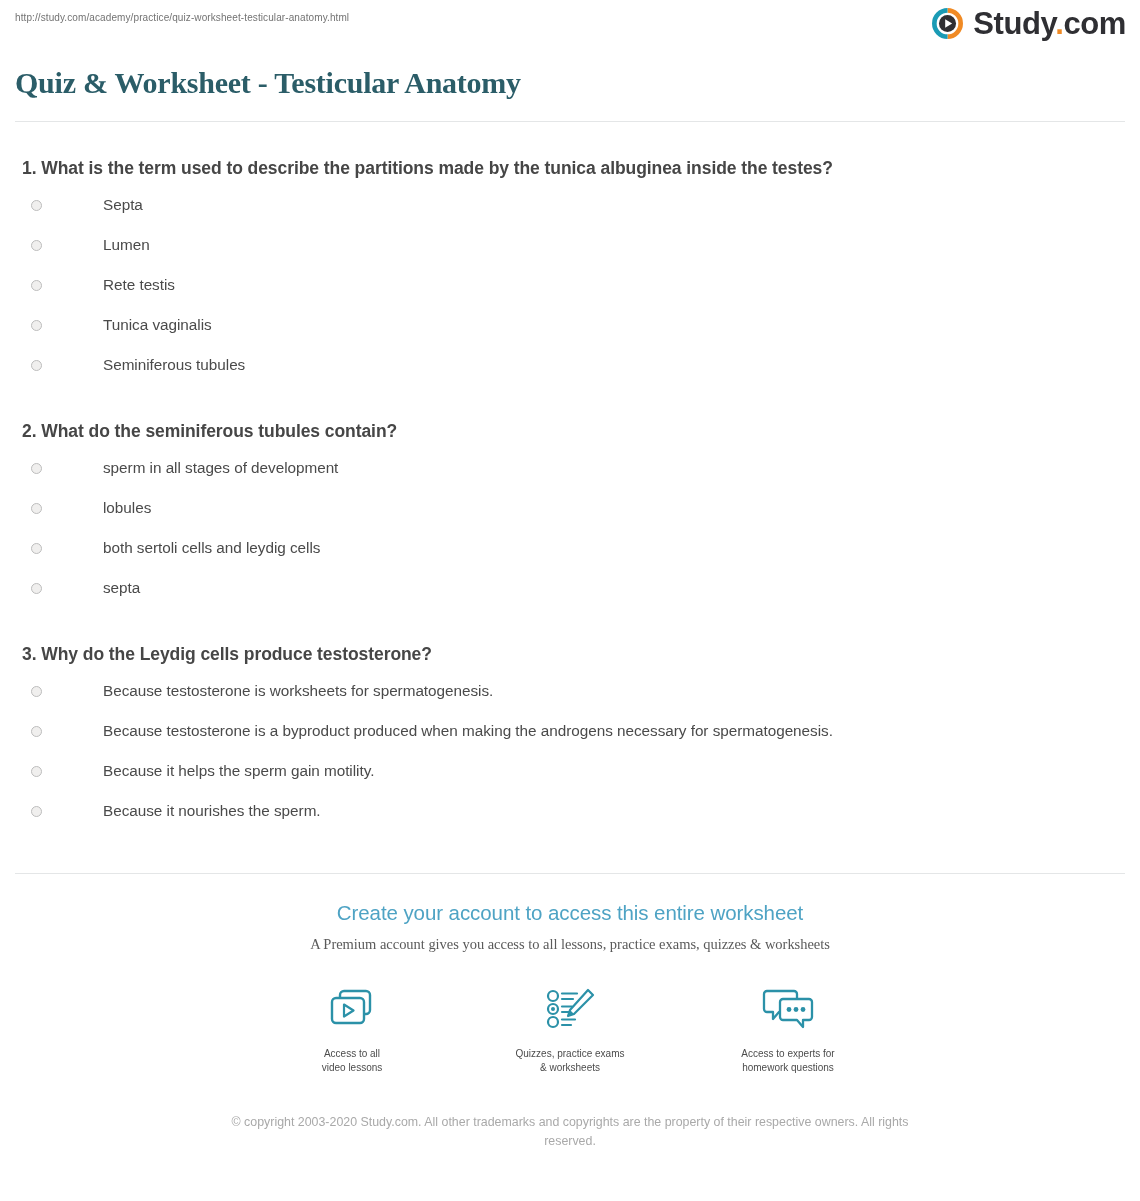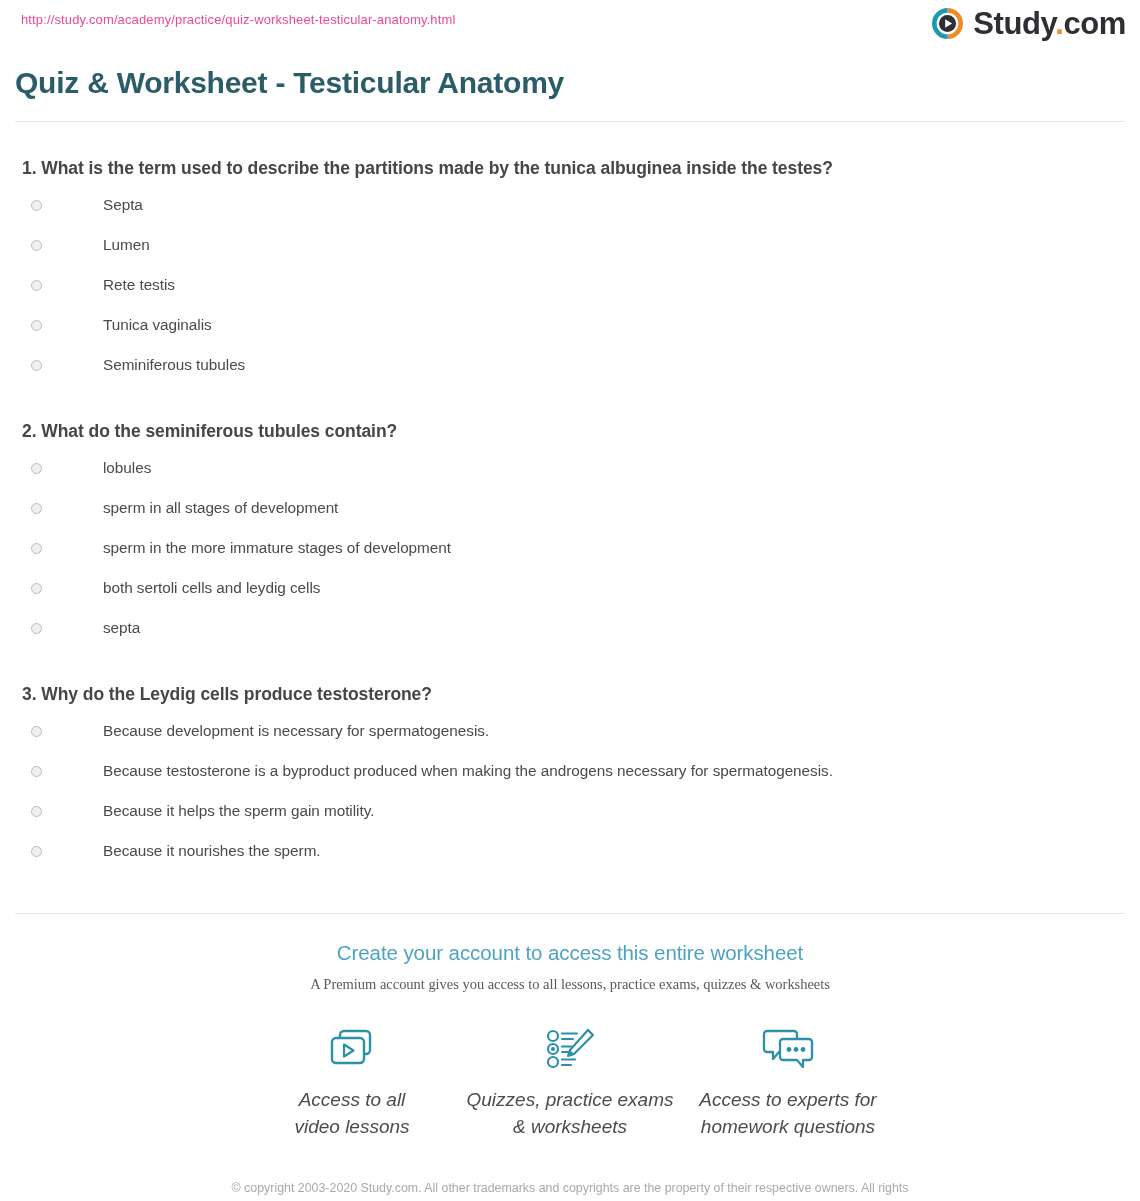--- a/index.html
+++ b/index.html
@@ -17,24 +17,24 @@
   }
 
   
   .topbar {
     position: relative;
     height: 58px;
     padding: 0 14px;
   }
   .url {
     position: absolute;
-    left: 21px;
+    left: 15px;
     top: 12px;
-    font-size: 13px;
-    color: #ec4899;
+    font-size: 10px;
+    color: #737373;
     letter-spacing: 0.01em;
     white-space: nowrap;
   }
   .logo {
     position: absolute;
     right: 14px;
     top: 8px;
     display: flex;
     align-items: center;
     gap: 10px;
@@ -55,20 +55,21 @@
   .logo-text .dot { color: #f08a24; }
 
   
   .page-title {
     margin: 8px 15px 0 15px;
     font-size: 30px;
     font-weight: bold;
     color: #2b5d68;
     letter-spacing: -0.008em;
     padding-bottom: 21px;
+    font-family: Liberation Serif, serif;
   }
   .rule {
     height: 1px;
     background: #e4e6e7;
     margin: 0 15px;
   }
 
   
   .quiz {
     padding: 0 22px;
@@ -144,26 +145,25 @@
     align-items: center;
   }
   .feature-icon {
     height: 48px;
     display: flex;
     align-items: center;
     justify-content: center;
   }
   .feature-label {
     margin-top: 14px;
-    font-size: 19px;
+    font-size: 10px;
     line-height: 1.42;
     color: #4c4c4c;
     text-align: center;
     white-space: pre-line;
-    font-style: italic;
   }
   .copyright {
     margin: 38px auto 0 auto;
     width: 700px;
     font-size: 12.4px;
     line-height: 1.5;
     color: #a9a9a9;
   }
 </style>
 </head>
@@ -212,47 +212,43 @@
         <span class="option-label">Seminiferous tubules</span>
       </li>
     </ul>
   </div>
 
   <div class="question-block">
     <p class="question-text">2. What do the seminiferous tubules contain?</p>
     <ul class="options">
       <li class="option">
         <span class="radio"></span>
+        <span class="option-label">sperm in all stages of development</span>
+      </li>
+      <li class="option">
+        <span class="radio"></span>
         <span class="option-label">lobules</span>
-      </li>
-      <li class="option">
-        <span class="radio"></span>
-        <span class="option-label">sperm in all stages of development</span>
-      </li>
-      <li class="option">
-        <span class="radio"></span>
-        <span class="option-label">sperm in the more immature stages of development</span>
       </li>
       <li class="option">
         <span class="radio"></span>
         <span class="option-label">both sertoli cells and leydig cells</span>
       </li>
       <li class="option">
         <span class="radio"></span>
         <span class="option-label">septa</span>
       </li>
     </ul>
   </div>
 
   <div class="question-block">
     <p class="question-text">3. Why do the Leydig cells produce testosterone?</p>
     <ul class="options">
       <li class="option">
         <span class="radio"></span>
-        <span class="option-label">Because development is necessary for spermatogenesis.</span>
+        <span class="option-label">Because testosterone is worksheets for spermatogenesis.</span>
       </li>
       <li class="option">
         <span class="radio"></span>
         <span class="option-label">Because testosterone is a byproduct produced when making the androgens necessary for spermatogenesis.</span>
       </li>
       <li class="option">
         <span class="radio"></span>
         <span class="option-label">Because it helps the sperm gain motility.</span>
       </li>
       <li class="option">

